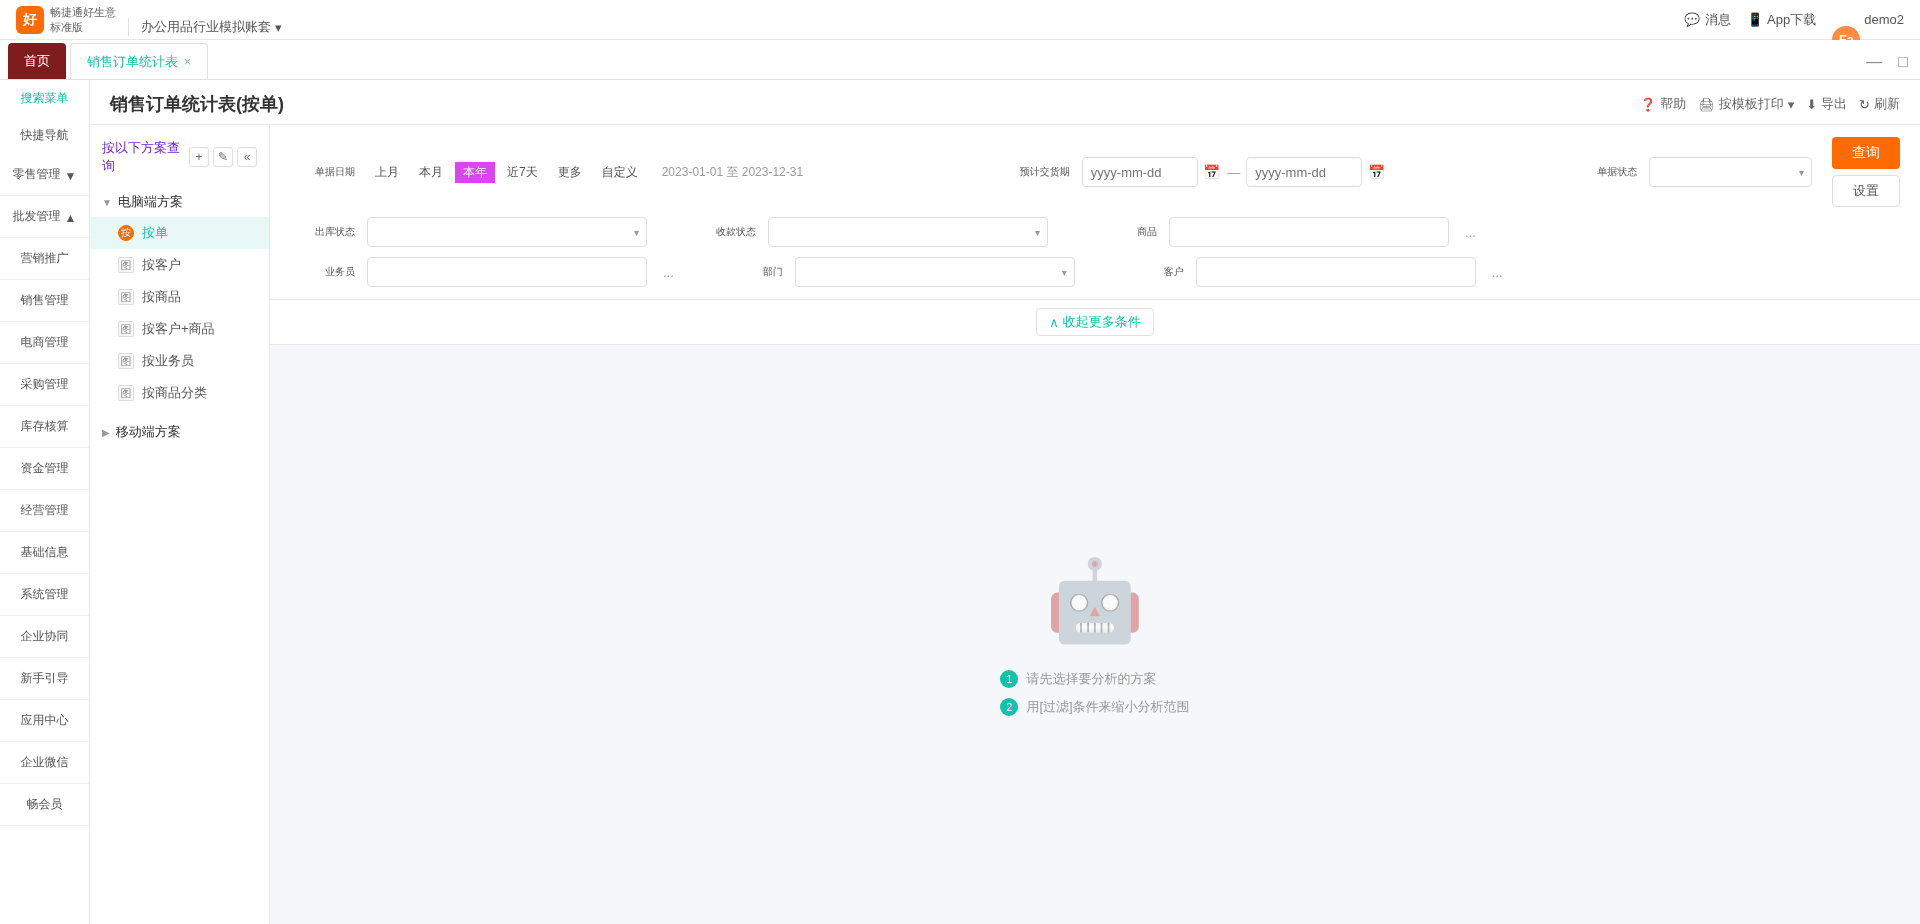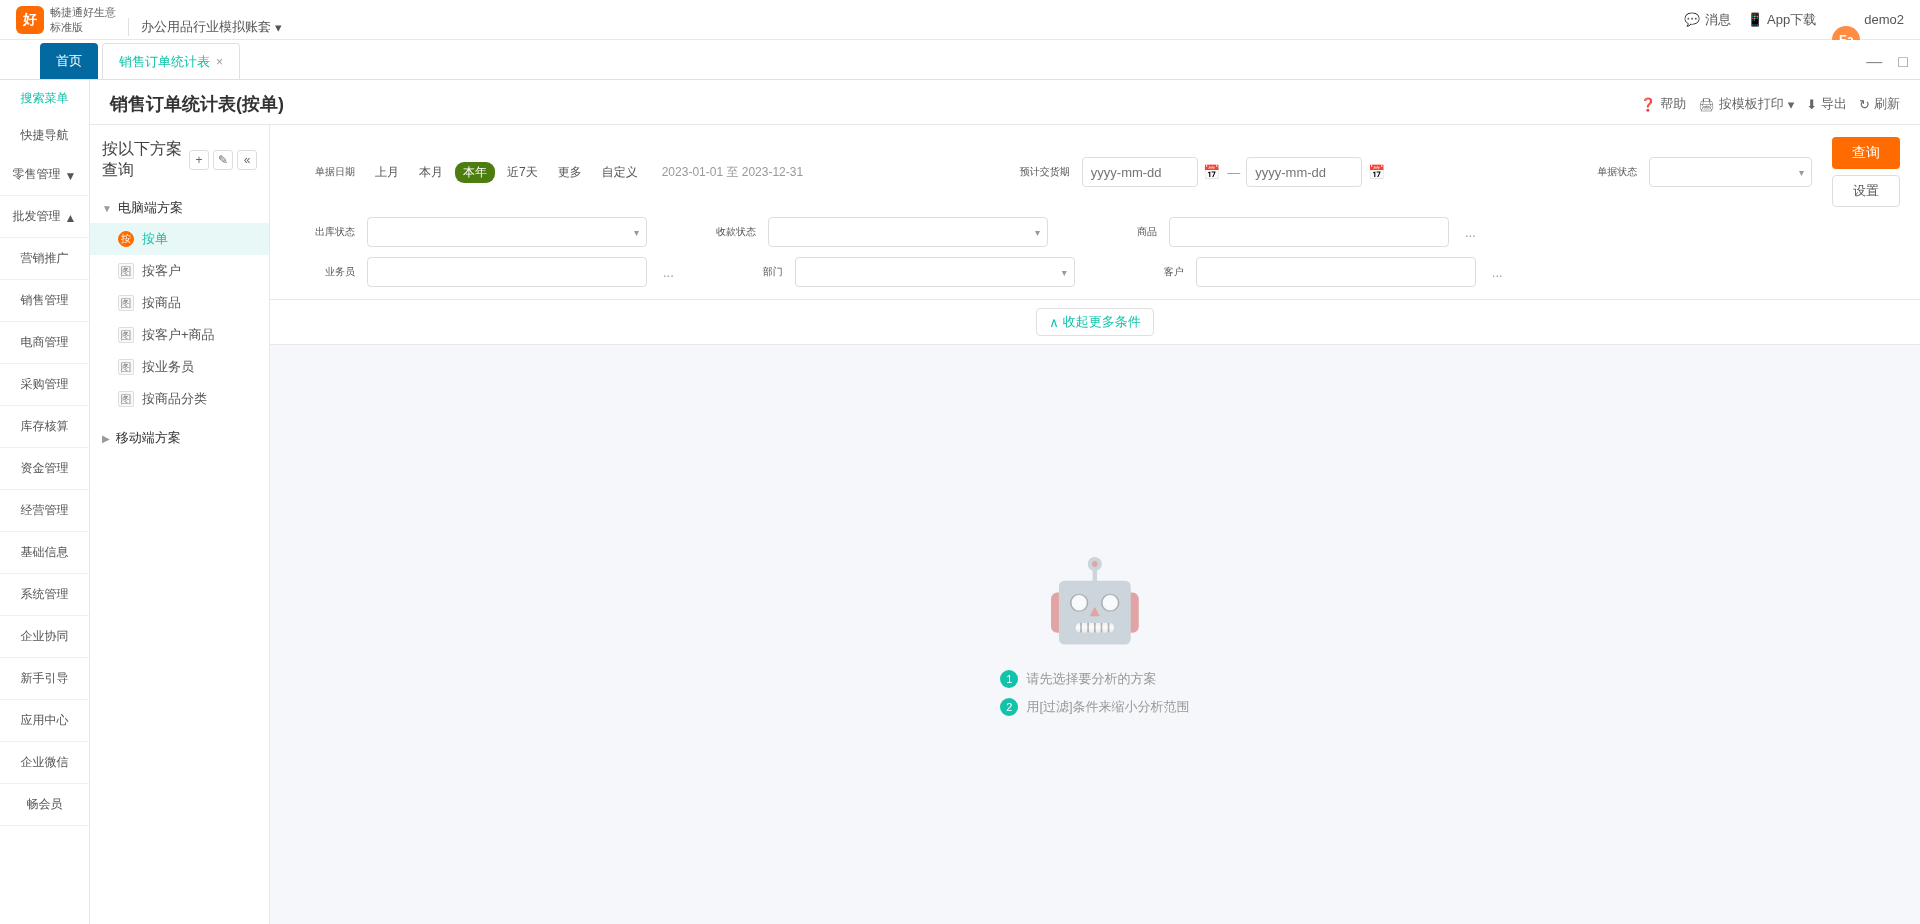--- a/index.html
+++ b/index.html
@@ -12,21 +12,21 @@
     .logo-icon { width: 28px; height: 28px; background: #ff6b00; border-radius: 6px; display: flex; align-items: center; justify-content: center; color: white; font-size: 14px; font-weight: bold; }
     .logo-text { font-size: 11px; color: #666; line-height: 1.3; }
     .workspace-selector { display: flex; align-items: center; gap: 4px; color: #555; font-size: 13px; cursor: pointer; border-left: 1px solid #e0e0e0; padding-left: 12px; margin-left: 4px; margin-top: 15px; }
     .topbar-right { display: flex; align-items: center; gap: 16px; color: #555; font-size: 13px; }
     .topbar-icon-item { display: flex; align-items: center; gap: 4px; cursor: pointer; }
     .avatar { width: 28px; height: 28px; border-radius: 50%; background: #ff8c42; display: flex; align-items: center; justify-content: center; color: white; font-size: 12px; font-weight: bold; margin-top: 40px; }
 
     
     .tabbar { height: 40px; background: #fff; display: flex; align-items: flex-end; padding: 0 8px; border-bottom: 1px solid #e0e0e0; flex-shrink: 0; }
     .tab { height: 36px; padding: 0 16px; display: flex; align-items: center; gap: 6px; cursor: pointer; font-size: 13px; color: #666; border-radius: 4px 4px 0 0; }
-    .tab.home { color: #fff; background: #0369a1; margin-left: 32px; }
+    .tab.home { color: #fff; background: #7f1d1d; }
     .tab.active { color: #13c2a8; background: #fff; border: 1px solid #e0e0e0; border-bottom: none; }
     .tab-close { color: #999; font-size: 12px; cursor: pointer; }
     .tab-right { display: flex; align-items: center; gap: 8px; margin-left: auto; padding-bottom: 4px; }
     .tab-action-btn { color: #888; font-size: 16px; cursor: pointer; padding: 4px; }
 
     
     .main-layout { display: flex; flex: 1; overflow: hidden; }
 
     
     .sidebar { width: 90px; background: #fff; border-right: 1px solid #e8e8e8; display: flex; flex-direction: column; flex-shrink: 0; overflow-y: auto; }
@@ -43,41 +43,41 @@
     .page-title { font-size: 18px; font-weight: bold; color: #333; }
     .page-actions { display: flex; align-items: center; gap: 12px; color: #666; font-size: 13px; }
     .page-action-item { display: flex; align-items: center; gap: 4px; cursor: pointer; }
 
     
     .panel-area { display: flex; flex: 1; overflow: hidden; }
 
     
     .scheme-panel { width: 180px; background: #fff; border-right: 1px solid #e8e8e8; flex-shrink: 0; padding: 10px 0; overflow-y: auto; }
     .scheme-header { display: flex; align-items: center; justify-content: space-between; padding: 4px 12px 8px; }
-    .scheme-title { font-size: 16px; color: #404040; }
+    .scheme-title { font-size: 13px; color: #6d28d9; }
     .scheme-actions { display: flex; gap: 4px; }
     .scheme-action-btn { width: 20px; height: 20px; border: 1px solid #ddd; border-radius: 3px; display: flex; align-items: center; justify-content: center; cursor: pointer; color: #666; font-size: 12px; background: #fff; }
     .scheme-group { padding: 4px 0; }
     .scheme-group-header { display: flex; align-items: center; gap: 6px; padding: 6px 12px; cursor: pointer; font-size: 13px; color: #333; }
     .scheme-item { display: flex; align-items: center; gap: 8px; padding: 7px 12px 7px 28px; cursor: pointer; font-size: 13px; color: #555; }
     .scheme-item.active { color: #13c2a8; background: #e8f8f6; }
     .scheme-item-icon { width: 16px; height: 16px; display: flex; align-items: center; justify-content: center; font-size: 11px; color: #888; border: 1px solid #ddd; border-radius: 2px; background: #f9f9f9; flex-shrink: 0; }
     .scheme-item-icon.orange { background: #ff6b00; border-color: #ff6b00; color: white; border-radius: 50%; font-size: 10px; }
 
     
     .right-panel { flex: 1; display: flex; flex-direction: column; overflow: hidden; }
 
     
     .filter-area { background: #fff; padding: 12px 20px; border-bottom: 1px solid #e8e8e8; flex-shrink: 0; }
     .filter-row { display: flex; align-items: center; gap: 12px; margin-bottom: 10px; flex-wrap: wrap; }
     .filter-row:last-child { margin-bottom: 0; }
     .filter-label { font-size: 10px; color: #555; white-space: nowrap; width: 65px; text-align: right; flex-shrink: 0; }
     .filter-date-group { display: flex; align-items: center; gap: 4px; }
     .date-quick-btn { padding: 2px 8px; font-size: 12px; color: #555; cursor: pointer; border-radius: 3px; }
-    .date-quick-btn.active { background: #4d7c0f; color: white; border-radius: 9px; }
+    .date-quick-btn.active { background: #d946ef; color: white; border-radius: 0; }
     .date-range-display { font-size: 12px; color: #999; }
     .filter-input { height: 30px; border: 1px solid #ddd; border-radius: 4px; padding: 0 8px; font-size: 13px; color: #333; background: #fff; outline: none; }
     .filter-input.date-input { width: 116px; color: #bbb; }
     .date-separator { color: #999; }
     .filter-select { height: 30px; border: 1px solid #ddd; border-radius: 4px; padding: 0 24px 0 8px; font-size: 13px; color: #333; background: #fff; outline: none; appearance: none; cursor: pointer; min-width: 120px; flex: 1; }
     .filter-select-wrap { position: relative; display: flex; align-items: center; flex: 1; }
     .filter-select-wrap .arrow { position: absolute; right: 8px; color: #999; font-size: 10px; pointer-events: none; }
     .filter-ellipsis { color: #999; font-size: 13px; cursor: pointer; margin-left: 4px; }
     .filter-date-input-wrap { display: flex; align-items: center; gap: 6px; }
     .date-icon { color: #bbb; font-size: 14px; cursor: pointer; }

